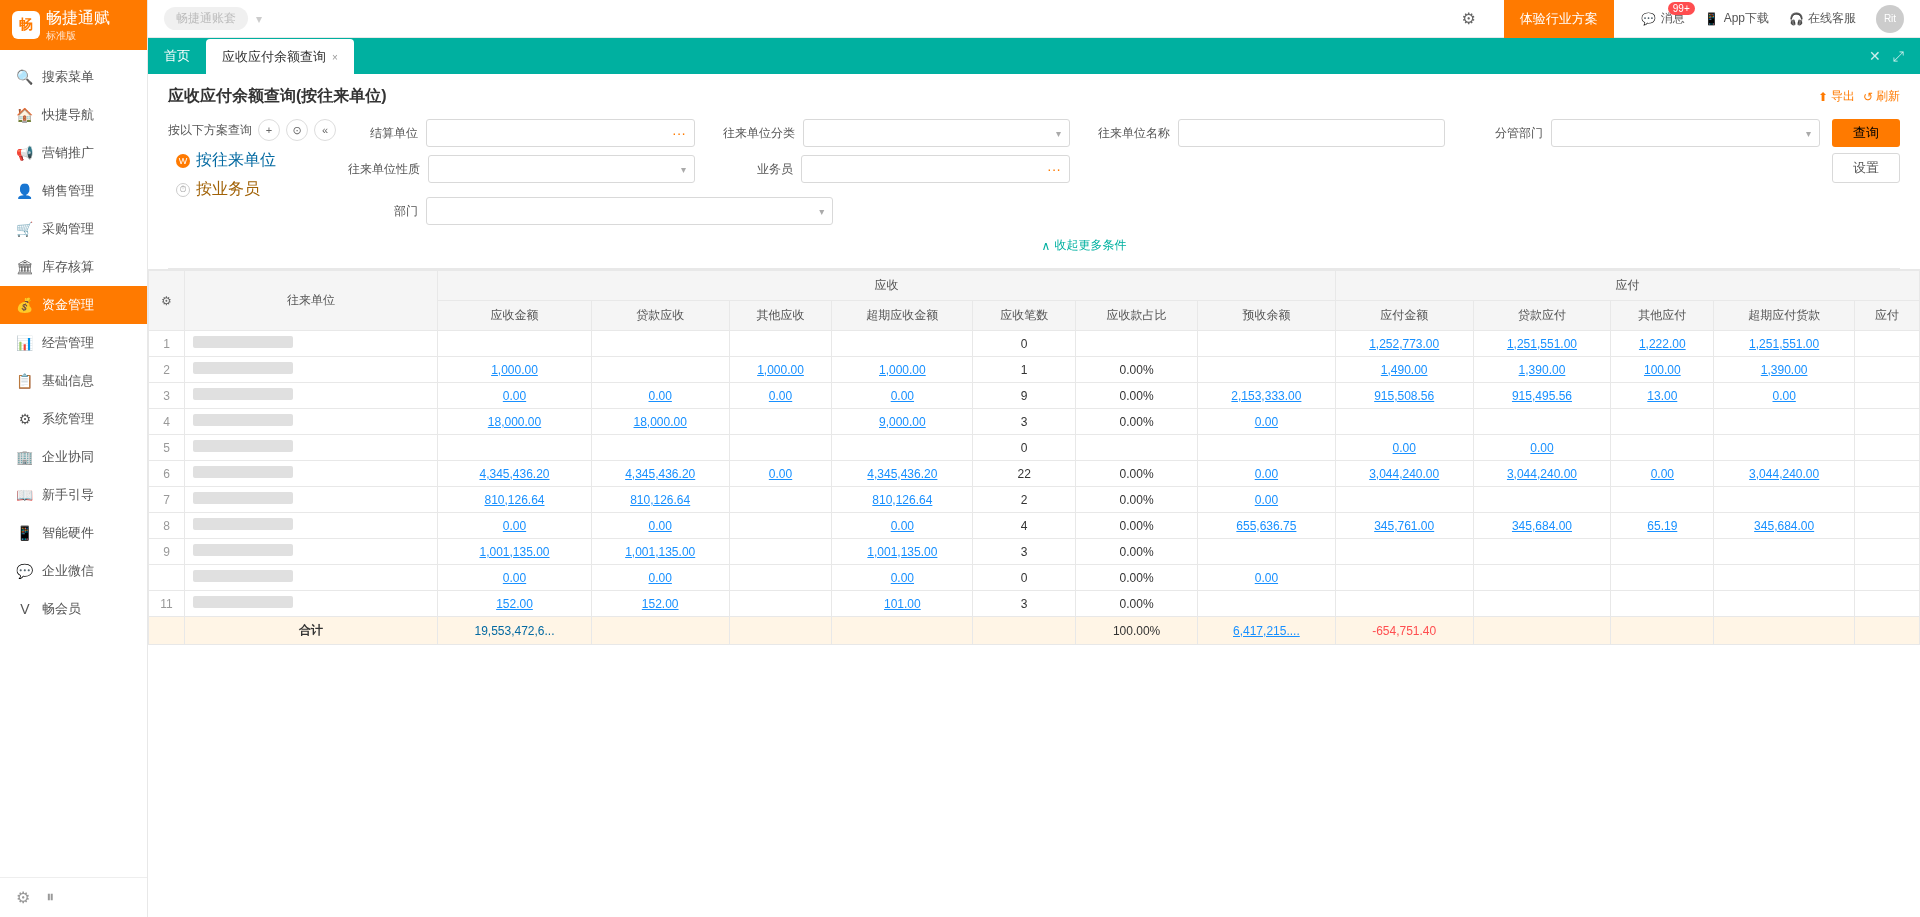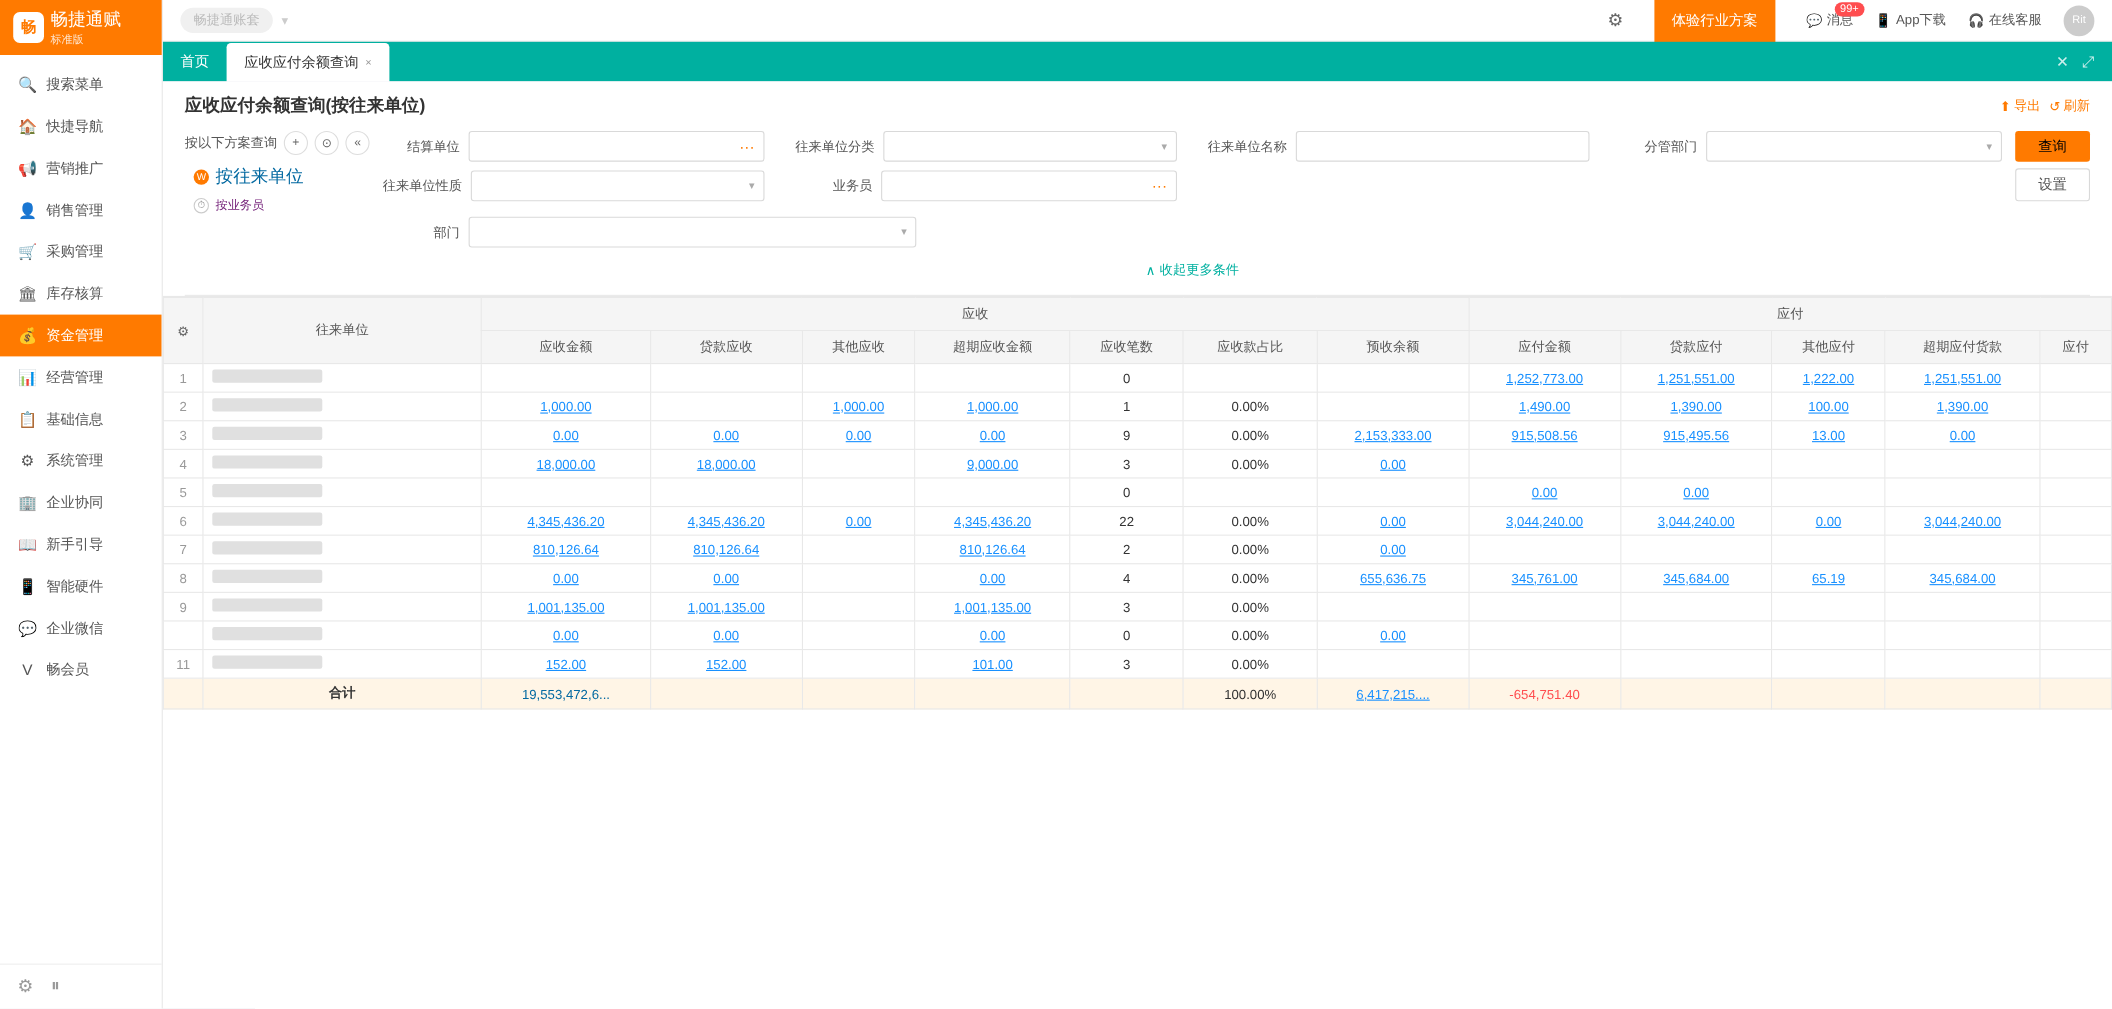--- a/index.html
+++ b/index.html
@@ -240,21 +240,21 @@
               <div class="scheme-item active">
                 <div class="scheme-dot">
                   <span style="color:#fff;font-size:9px;">W</span>
                 </div>
                 <span style="color:#0369a1;font-size:16px;">按往来单位</span>
               </div>
               <div class="scheme-item">
                 <div class="scheme-dot2">
                   <span style="color:#999;font-size:9px;">⏱</span>
                 </div>
-                <span style="color:#701a75;font-size:11px;">按业务员</span>
+                <span style="color:#a16207;font-size:16px;">按业务员</span>
               </div>
             </div>
 
             <div style="flex:1;">
               <div style="display:grid;grid-template-columns:1fr 1fr 1fr 1fr;gap:8px 28px;margin-bottom:14px;">
 
                 <div class="filter-row">
                   <span class="filter-field-label">结算单位</span>
                   <div class="filter-input-with-icon">
                     <span></span>

